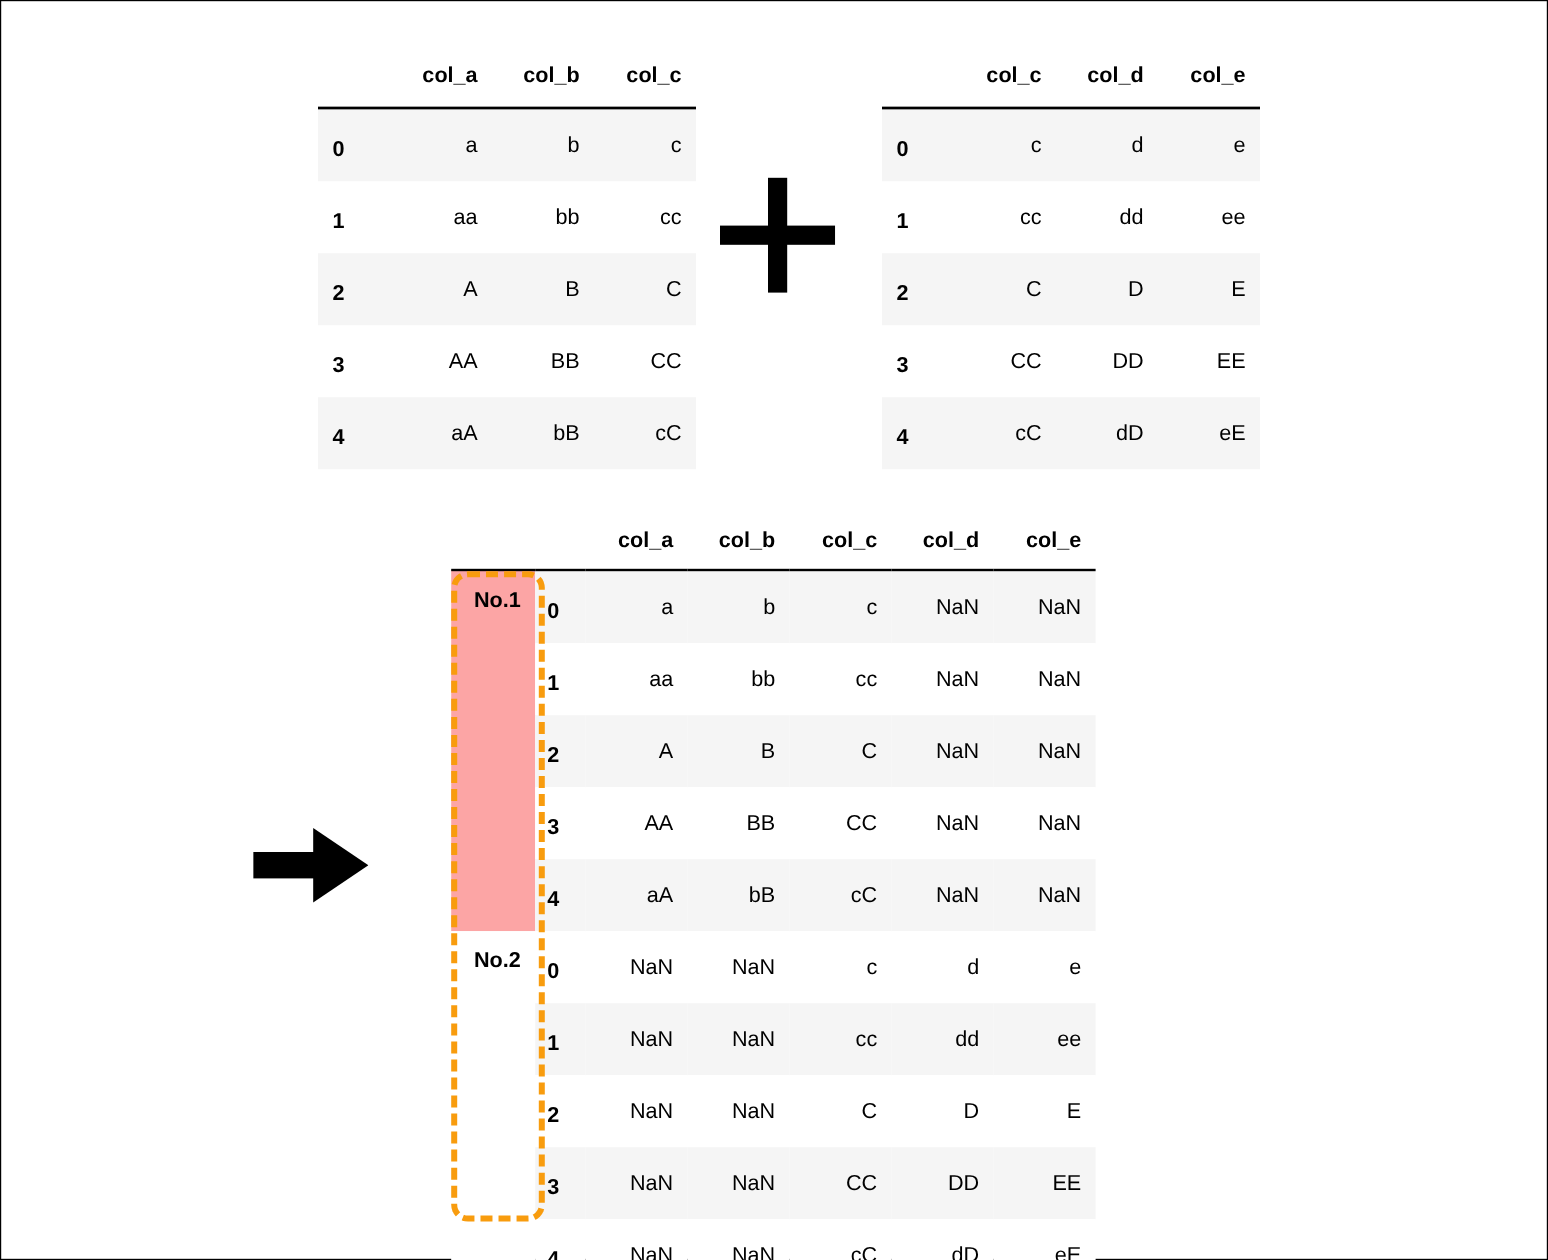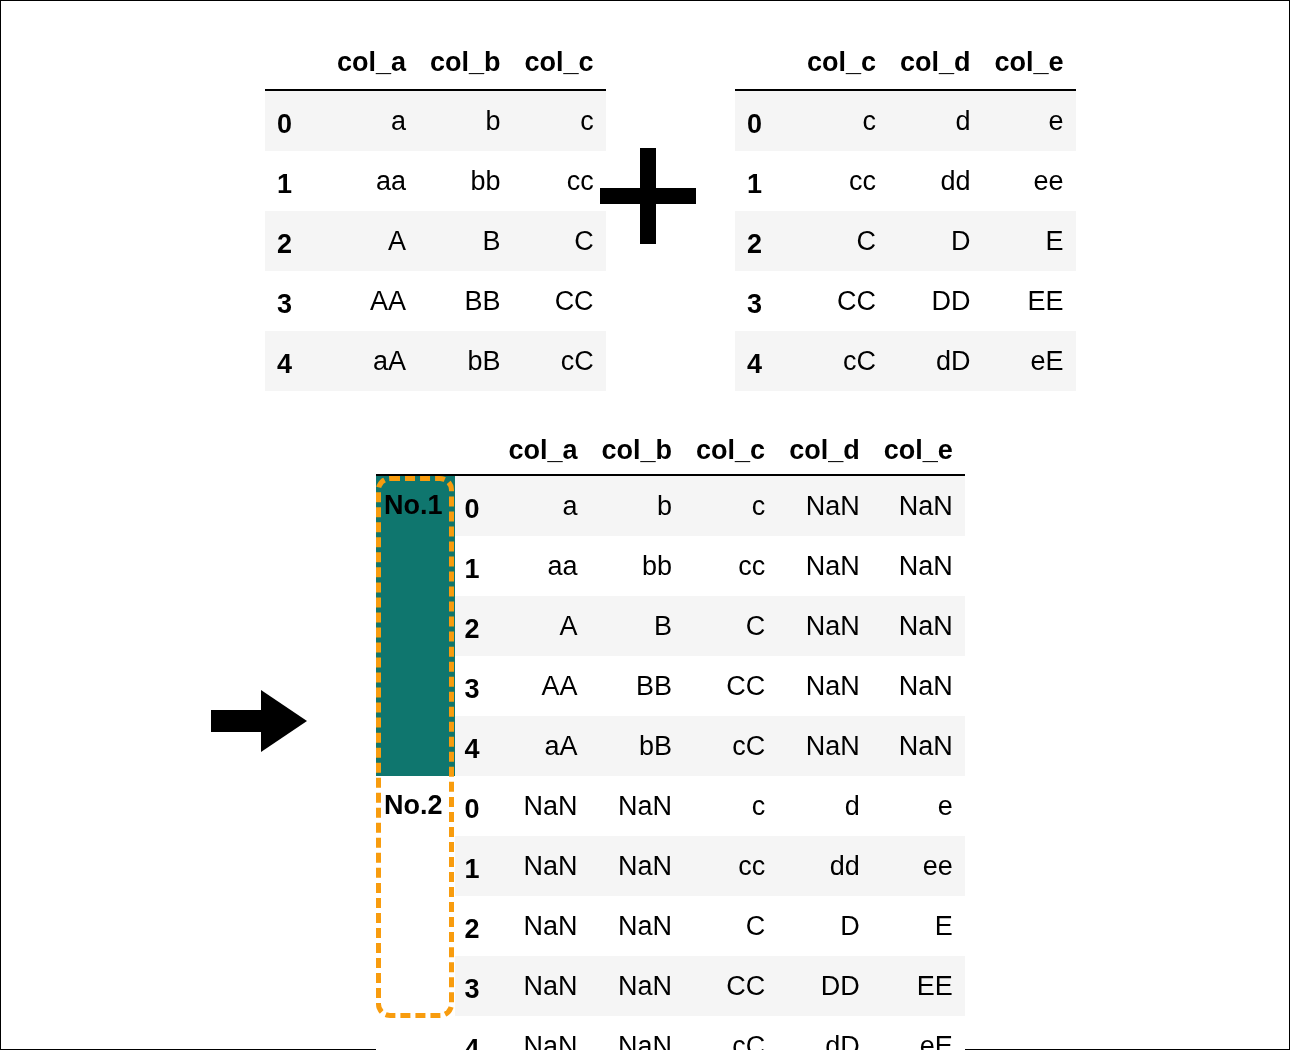--- a/index.html
+++ b/index.html
@@ -1,29 +1,29 @@
 <!DOCTYPE html>
 <html><head>
 <meta charset="utf-8">
 <style>
   html,body{margin:0;padding:0;background:#fff;}
   body{width:1290px;height:1050px;position:relative;overflow:hidden;font-family:"Liberation Sans",sans-serif;color:#000;}
   .frame{position:absolute;left:0;top:0;width:1288px;height:1048px;border:1px solid #000;}
-  table.df{position:absolute;border-collapse:collapse;font-size:27px;}
+  table.df{position:absolute;border-collapse:collapse;font-size:18px;}
   table.df th, table.df td{padding:0 12px;height:54px;text-align:right;vertical-align:middle;white-space:nowrap;}
   table.df thead th{font-weight:bold;height:47px;vertical-align:middle;border-bottom:2px solid #000;}
   table.df tbody tr:nth-child(odd) td, table.df tbody tr:nth-child(odd) th.idx{background:#f5f5f5;}
   table.df th.idx{font-weight:bold;text-align:left;padding-top:6px;}
   table.df td{min-width:61px;}
   #t1{left:265px;top:36px;}
   #t2{left:735px;top:36px;}
   #t1 th.idx, #t2 th.idx{width:36px;padding-left:12px;}
   #t3{left:376px;top:427px;}
   #t3 th.grp{font-weight:bold;text-align:right;vertical-align:top;padding:14px 12px 0 8px;width:50px;}
-  #t3 th.grp.g1{background:#0f766e;}
+  #t3 th.grp.g1{background:#fca5a5;}
   #t3 th.grp.g2{background:#fff;}
   #t3 th.idx{width:22px;padding-left:10px;padding-right:10px;}
   #t3 tbody tr:nth-child(odd) td, #t3 tbody tr:nth-child(odd) th.idx{background:#f5f5f5;}
   #t3 tbody tr:nth-child(even) td, #t3 tbody tr:nth-child(even) th.idx{background:#fff;}
   #t3 thead th.blank{border-bottom:2px solid #000;}
   .plus{position:absolute;}
   .arrow{position:absolute;}
   .dash{position:absolute;left:376px;top:476px;width:78px;height:542px;border:5px dashed #f89c0e;border-radius:14px;box-sizing:border-box;pointer-events:none;}
 </style>
 </head>

